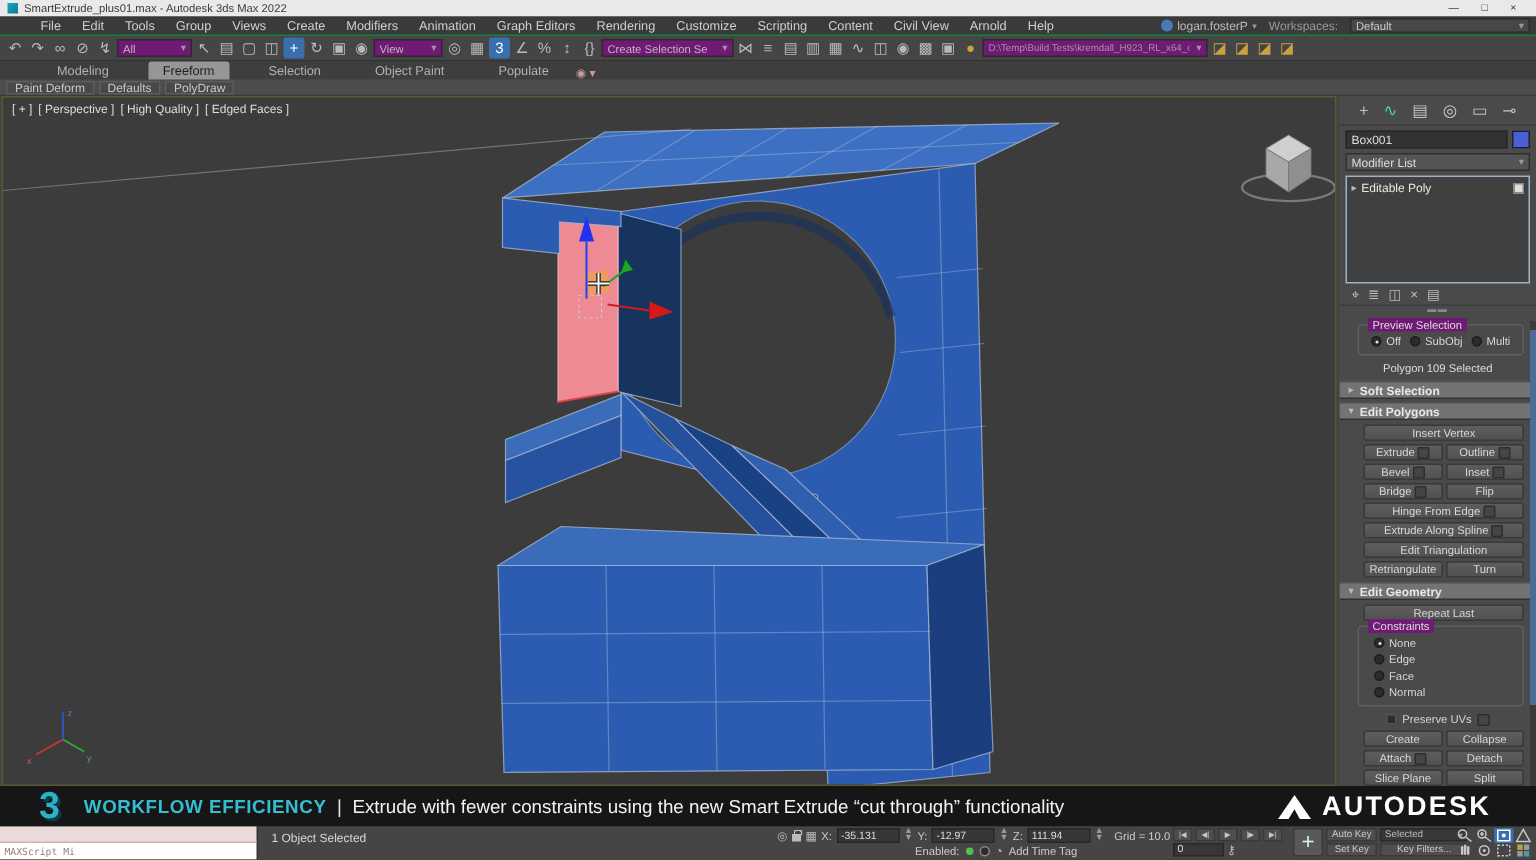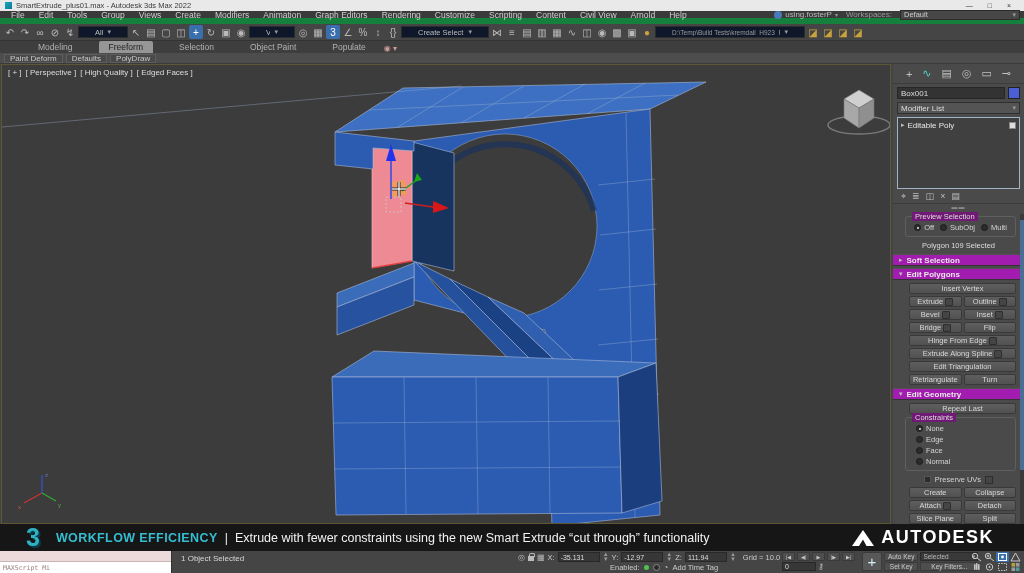--- a/index.html
+++ b/index.html
@@ -7,37 +7,37 @@
   body{position:relative;background:#444;font-family:"Liberation Sans",sans-serif;font-size:9px;color:#ccc}
 
   
   .titlebar{height:11px;background:#e9e9e9;display:flex;align-items:center;padding:0 5px}
   .appicon{width:7px;height:7px;background:linear-gradient(135deg,#17a6c0,#0c7b93);margin-right:4px;flex:0 0 auto}
   .wtitle{font-size:7.5px;color:#3a3a3a;white-space:nowrap}
   .wincontrols{margin-left:auto;display:flex;gap:15px;padding-right:8px}
   .wc{font-size:7px;color:#333;line-height:11px}
 
   
-  .menubar{height:13px;background:#3a3a3a;border-bottom:6px solid #15803d;display:flex;align-items:center;padding-left:4px}
+  .menubar{height:13px;background:#3a3a3a;border-bottom:1px solid #15803d;display:flex;align-items:center;padding-left:20px}
   .menuitems{display:flex;align-items:center}
   .mi{padding:0 7px;font-size:8.5px;color:#cfcfcf;white-space:nowrap}
   .menuright{margin-left:auto;display:flex;align-items:center;gap:8px;padding-right:4px}
   .userchip{display:flex;align-items:center;gap:3px;font-size:8px;color:#bbb}
   .avatar{width:8px;height:8px;border-radius:50%;background:#4a79b8}
   .wslabel{font-size:8px;color:#999}
   .dd{position:relative}
   .dd::after{content:'▾';font-size:7px;color:#999;margin-left:auto;padding-left:4px}
   .wsdd{width:120px;height:10px;background:#474747;border:1px solid #2b2b2b;display:flex;align-items:center;font-size:7.5px;color:#ccc;padding:0 3px}
 
   
   .toolbar{height:17px;background:#454545;border-bottom:1px solid #333;display:flex;align-items:center;gap:1px;padding:0 3px;overflow:hidden}
   .tgroup{display:flex;align-items:center;gap:1px}
   .ticon{width:14px;height:14px;display:flex;align-items:center;justify-content:center;font-size:10px;color:#b9b9b9;border-radius:2px;flex:0 0 auto}
   .ticon.active{background:#3a6fae;color:#fff}
-  .tdd{height:12px;background:#0f172a;border:1px solid #2b2b2b;font-size:7.5px;color:#bbb;display:flex;align-items:center;padding:0 16px;white-space:nowrap;overflow:hidden}
+  .tdd{height:12px;background:#701a75;border:1px solid #2b2b2b;font-size:7.5px;color:#bbb;display:flex;align-items:center;padding:0 3px;white-space:nowrap;overflow:hidden}
   .tdd span{overflow:hidden;white-space:nowrap}
 
   
   .ribbontabs{height:12px;background:#3e3e3e;display:flex;align-items:flex-end;padding-left:28px;gap:2px}
   .rtab{font-size:8.5px;color:#b2b2b2;padding:1px 10px;white-space:nowrap}
   .rtab.active{background:#969696;color:#1d1d1d;border-radius:2px 2px 0 0}
   .roverflow{font-size:8px;color:#c99;padding:0 6px}
   .ribbonsub{height:11px;background:#4d4d4d;border-bottom:1px solid #3a3a3a;display:flex;align-items:center;gap:3px;padding-left:4px}
   .stab{font-size:8px;color:#c8c8c8;padding:0 5px;height:9px;line-height:8px;background:#494949;border:1px solid #5d5d5d;white-space:nowrap}
 
@@ -64,21 +64,21 @@
   .stool{font-size:9px;color:#bdbdbd}
   .splitter{height:6px;display:flex;align-items:center;justify-content:center;color:#8a8a8a;font-size:6px;letter-spacing:1px}
   .groupbox{position:relative;border:1px solid #5f5f5f;border-radius:3px;margin:6px 8px 4px 12px;padding:6px 4px 4px}
   .gtitle{position:absolute;top:-5px;left:6px;background:#701a75;padding:0 3px;font-size:7.5px;color:#ddd}
   .radios{display:flex;gap:6px;justify-content:center}
   .radios2{display:grid;grid-template-columns:1fr;gap:2px 4px;padding-left:6px}
   .radio-item{display:flex;align-items:center;gap:3px;font-size:7.5px;color:#d5d5d5}
   .rb{position:relative;width:7px;height:7px;border-radius:50%;background:#2c2c2c;border:1px solid #1c1c1c;flex:0 0 auto}
   .radio-item.active .rb::after{content:'';position:absolute;inset:1.5px;border-radius:50%;background:#e6e6e6}
   .selinfo{text-align:center;font-size:7.5px;color:#ddd;margin:3px 0 4px}
-  .rollout{height:12px;margin-top:2px;background:#a21caf;border-top:1px solid #525252;border-bottom:1px solid #333;display:flex;align-items:center;gap:4px;padding-left:6px;font-weight:bold;font-size:8px;color:#e8e8e8}
+  .rollout{height:12px;margin-top:2px;background:#737373;border-top:1px solid #525252;border-bottom:1px solid #333;display:flex;align-items:center;gap:4px;padding-left:6px;font-weight:bold;font-size:8px;color:#e8e8e8}
   .rollout::before{content:'▾';font-weight:normal;font-size:7px;color:#bbb}
   .rollout.collapsed::before{content:'▸'}
   .btngrid{display:grid;grid-template-columns:1fr 1fr;gap:2px;margin:3px 8px 3px 16px}
   .pbtn{height:11px;background:linear-gradient(#5e5e5e,#515151);border:1px solid #393939;border-radius:2px;color:#d8d8d8;font-size:7.5px;display:flex;align-items:center;justify-content:center;gap:2px;white-space:nowrap;overflow:hidden}
   .pbtn .sbox{display:none;width:8px;height:8px;background:#454545;border:1px solid #2e2e2e;border-radius:1px;flex:0 0 auto}
   .pbtn.box .sbox{display:block}
   .pbtn.wide{grid-column:1/3}
   .uvrow{display:flex;align-items:center;gap:4px;justify-content:center;margin:3px 0;font-size:7.5px;color:#d5d5d5}
   .cb{width:7px;height:7px;background:#2c2c2c;border:1px solid #555}
   .sboxsolo{width:8px;height:8px;background:#454545;border:1px solid #2e2e2e}
@@ -157,21 +157,21 @@
       <span class="mi">Customize</span>
       <span class="mi">Scripting</span>
       <span class="mi">Content</span>
       <span class="mi">Civil View</span>
       <span class="mi">Arnold</span>
       <span class="mi">Help</span>
     </div>
   <div class="menuright">
     <div class="userchip">
       <span class="avatar"></span>
-      <span>using.fosterP</span>
+      <span>logan.fosterP</span>
       <span style="font-size:6px;color:#999">▾</span>
     </div>
     <span class="wslabel">Workspaces:</span>
     <div class="wsdd dd">
       <span>Default</span>
     </div>
   </div>
 </div>
 
 <div class="toolbar">

